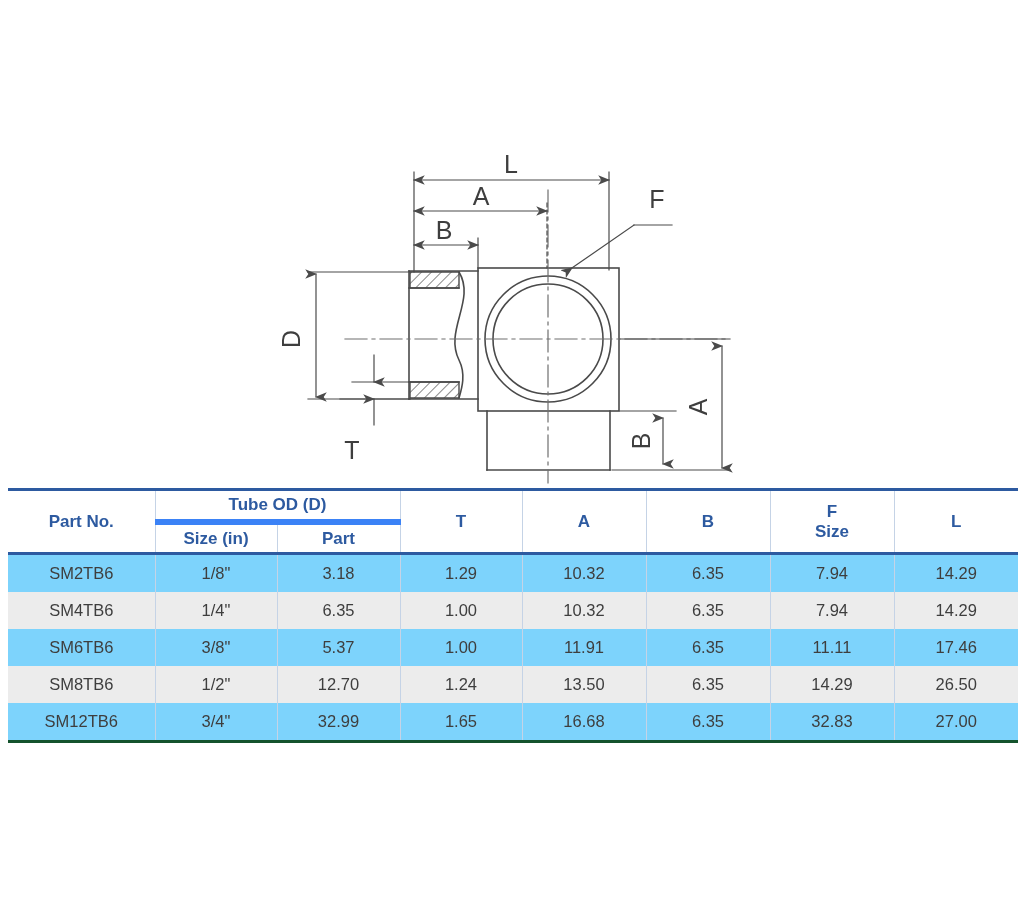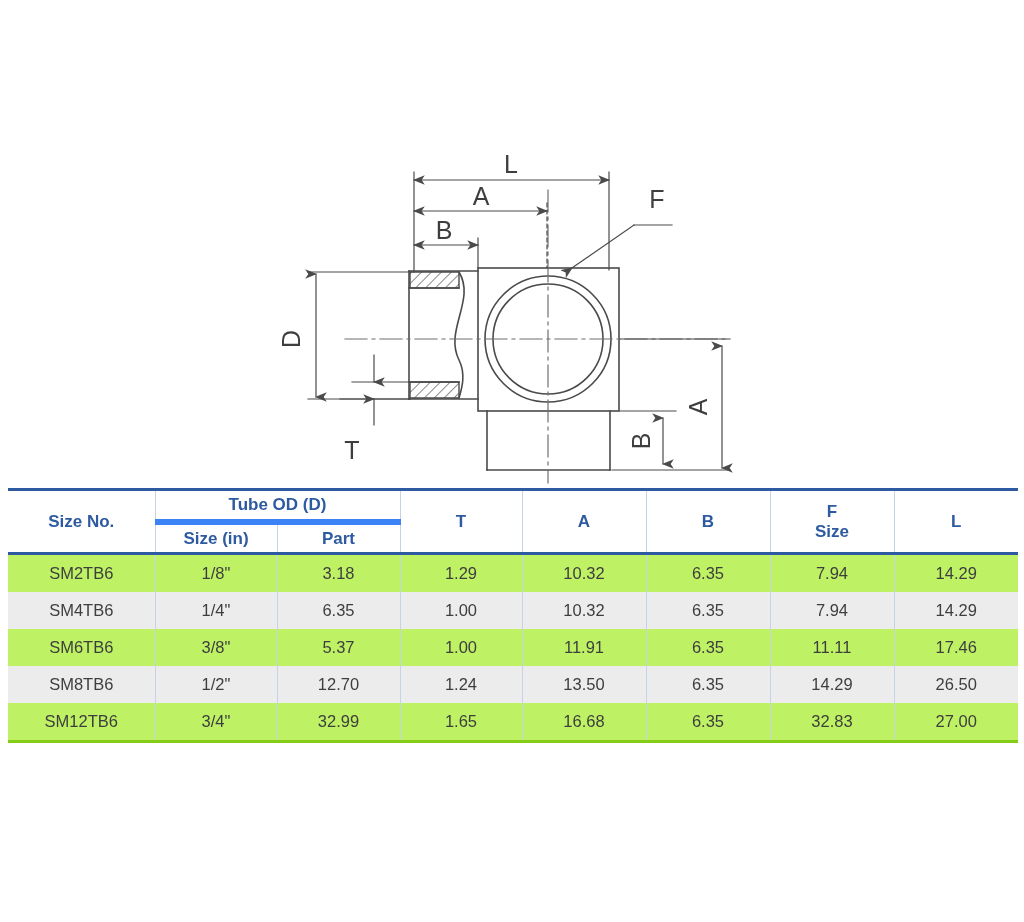--- a/index.html
+++ b/index.html
@@ -50,25 +50,25 @@
   .th-sub  { border-top:6px solid #3b82f6;margin-left:42px; }
   .th-tall { vertical-align:middle; }
 
   table.spec tbody td{
     text-align:center;
     font-size:16.5px;
     color:#3e3e3e;
     border-left:1px solid #c5d3e6;
     border-right:1px solid #c5d3e6;
     padding:9px 2px;
-    background:#bef264;
+    background:#7dd3fc;
   }
   table.spec tbody tr:nth-child(even) td{ background:#ececec; }
   table.spec tbody tr:first-child td{ border-top:3px solid #2d5aa0; }
-  table.spec tbody tr:last-child  td{ border-bottom:3px solid #84cc16; }
+  table.spec tbody tr:last-child  td{ border-bottom:3px solid #14532d; }
 
   
   table.spec thead th:first-child,
   table.spec tbody td:first-child{ border-left:none; }
   table.spec thead th:last-child,
   table.spec tbody td:last-child{ border-right:none; }
 </style>
 </head>
 <body>
 
@@ -200,21 +200,21 @@
         <col style="width:122px">
         <col style="width:123px">
       <col style="width:122px">
         <col style="width:124px">
         <col style="width:124px">
       <col style="width:124px">
         <col style="width:124px">
     </colgroup>
     <thead>
       <tr class="hr-top">
-        <th class="th-part" rowspan="2">Size No.</th>
+        <th class="th-part" rowspan="2">Part No.</th>
         <th colspan="2">Tube OD (D)</th>
         <th class="th-tall" rowspan="2">T</th>
         <th class="th-tall" rowspan="2">A</th>
         <th class="th-tall" rowspan="2">B</th>
         <th class="th-tall" rowspan="2">
           <span>F</span><br>
           <span>Size</span>
         </th>
         <th class="th-tall" rowspan="2">L</th>
       </tr>

